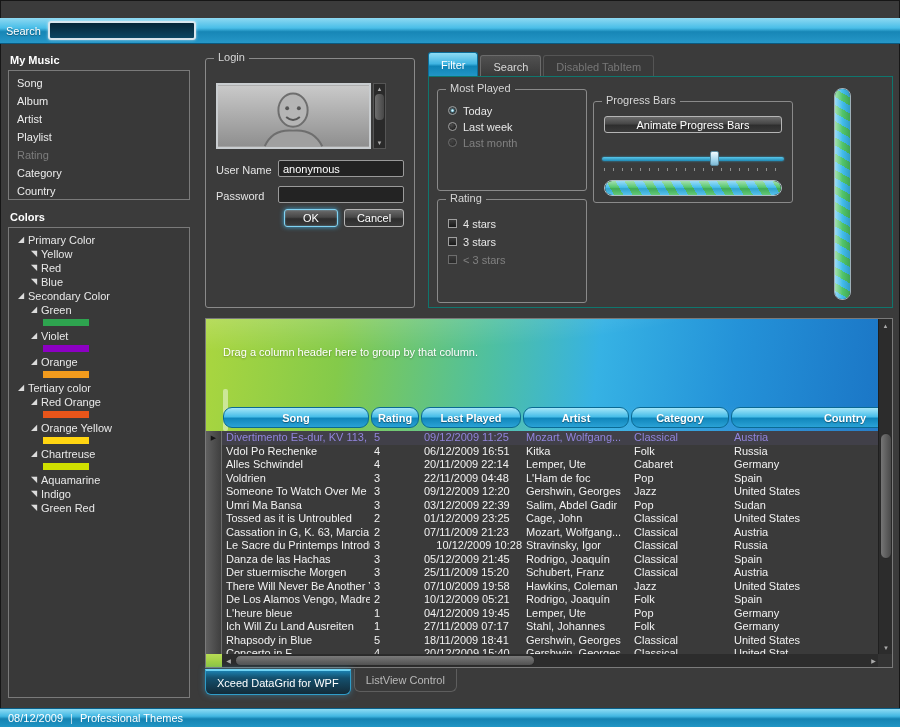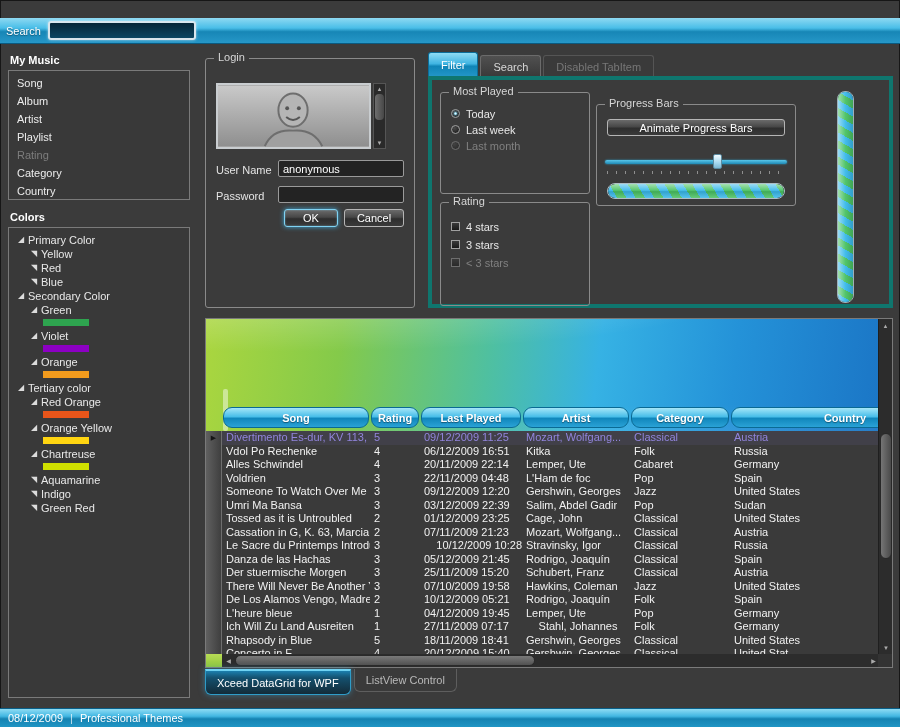--- a/index.html
+++ b/index.html
@@ -58,21 +58,21 @@
   .tb-pass{top:127px}
   .btn-ok{position:absolute;left:78px;top:150px;width:54px;height:18px}
   .btn-cancel{position:absolute;left:138px;top:150px;width:60px;height:18px}
 
   
   .tabstrip{position:absolute;left:428px;top:52px;height:25px;display:flex;align-items:flex-end;gap:2px}
   .tab{height:22px;padding:0 12px;display:flex;align-items:center;border:1px solid #6b6b6b;border-bottom:none;
     border-radius:3px 3px 0 0;background:linear-gradient(#505050,#393939);color:#d8d8d8}
   .tab.selected{height:25px;background:linear-gradient(#8edcf4 0%,#3fb4e2 45%,#0f84b6 55%,#2497c8 100%);border-color:#0c6e9a;color:#fff}
   .tab.disabled{color:#777;background:#3a3a3a;border-color:#555}
-  .tabpanel{position:absolute;left:428px;top:76px;width:465px;height:232px;border:4px solid #0f766e;background:#3b3b3b}
+  .tabpanel{position:absolute;left:428px;top:76px;width:465px;height:232px;border:1px solid #0f766e;background:#3b3b3b}
 
   .gb-mostplayed{left:8px;top:12px;width:150px;height:102px}
   .gb-progress{left:164px;top:24px;width:200px;height:102px}
   .gb-rating{left:8px;top:122px;width:150px;height:104px}
   #mostplayed-options{padding-top:12px}
   #rating-options{padding-top:14px}
   .opt-row{display:flex;align-items:center;height:15px;margin:1px 0 0 10px;color:#e8e8e8}
   .opt-row.tall{height:17px}
   .opt-row.disabled{color:#808080}
   .opt-row.disabled .radio,.opt-row.disabled .checkbox{opacity:.5}
@@ -312,20 +312,21 @@
           </div>
         </div>
     </div>
     <div class="vbar">
       <div class="vbar-fill" style="height: 100%;"></div>
     </div>
   </div>
 
   <div class="gridpanel">
     <div class="grid-gradient">
+      <div class="grid-hint">Drag a column header here to group by that column.</div>
       <div class="fixed-splitter"></div>
     </div>
     <div class="grid-headers" id="grid-headers">
       <div class="col-spacer"></div>
     <div class="col-pill" style="width: 146px;">Song</div>
         <div class="col-pill" style="width: 48px;">Rating</div>
         <div class="col-pill" style="width: 100px;">Last Played</div>
         <div class="col-pill" style="width: 106px;">Artist</div>
         <div class="col-pill" style="width: 98px;">Category</div>
         <div class="col-pill" style="width: 228px;">Country</div>
@@ -455,21 +456,21 @@
           <div class="gcell" style="width: 102px;">04/12/2009 19:45</div>
           <div class="gcell" style="width: 108px;">Lemper, Ute</div>
           <div class="gcell" style="width: 100px;">Pop</div>
           <div class="gcell" style="width: 230px;">Germany</div>
         </div>
         <div class="grow">
           <div class="rowsel"></div>
           <div class="gcell" style="width: 148px;">Ich Will Zu Land Ausreiten</div>
           <div class="gcell" style="width: 50px;">1</div>
           <div class="gcell" style="width: 102px;">27/11/2009 07:17</div>
-          <div class="gcell" style="width: 108px; text-align: center;">Stahl, Johannes</div>
+          <div class="gcell" style="width: 108px;">Stahl, Johannes</div>
           <div class="gcell" style="width: 100px;">Folk</div>
           <div class="gcell" style="width: 230px;">Germany</div>
         </div>
         <div class="grow">
           <div class="rowsel"></div>
           <div class="gcell" style="width: 148px;">Rhapsody in Blue</div>
           <div class="gcell" style="width: 50px;">5</div>
           <div class="gcell" style="width: 102px;">18/11/2009 18:41</div>
           <div class="gcell" style="width: 108px;">Gershwin, Georges</div>
           <div class="gcell" style="width: 100px;">Classical</div>

